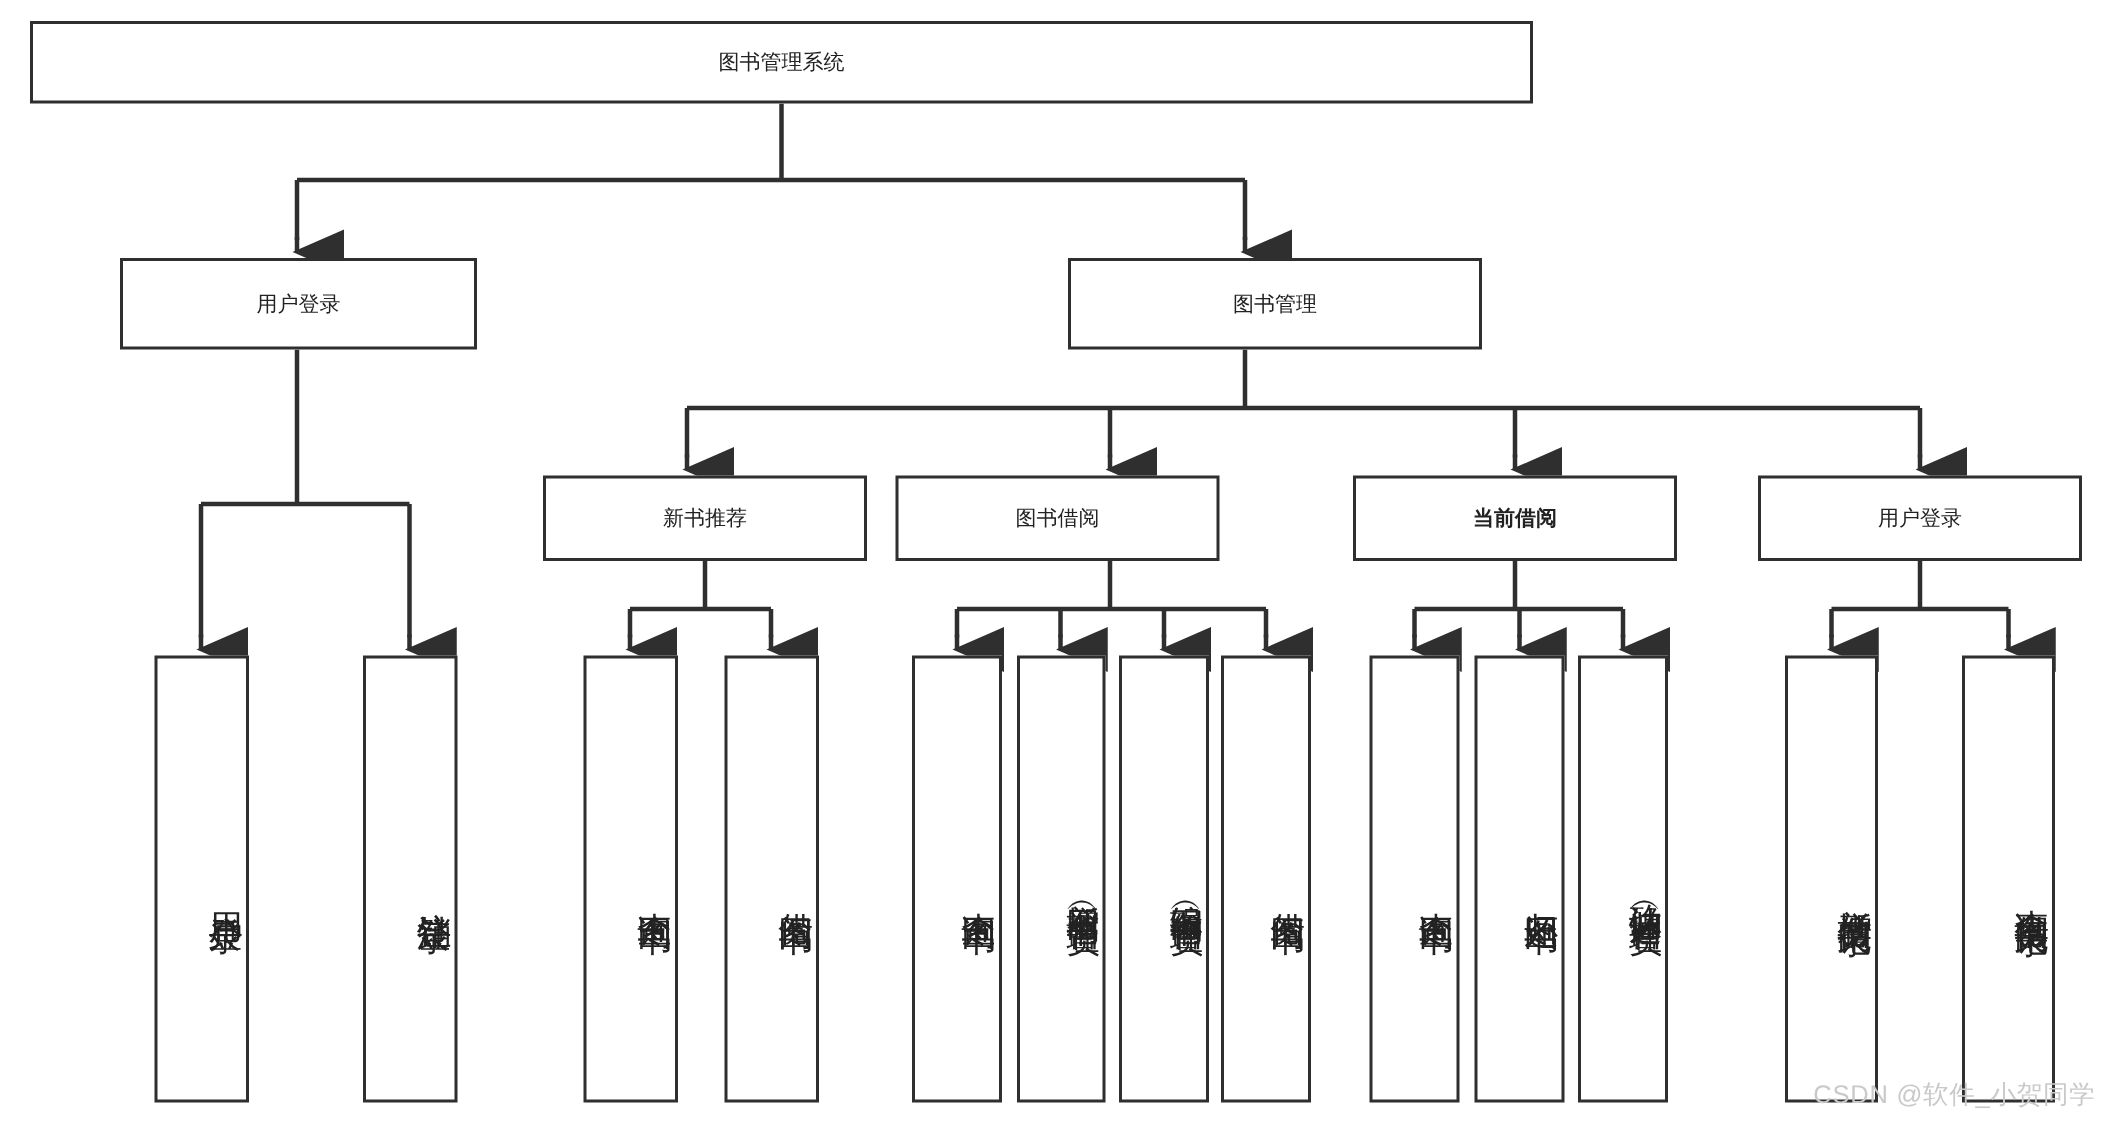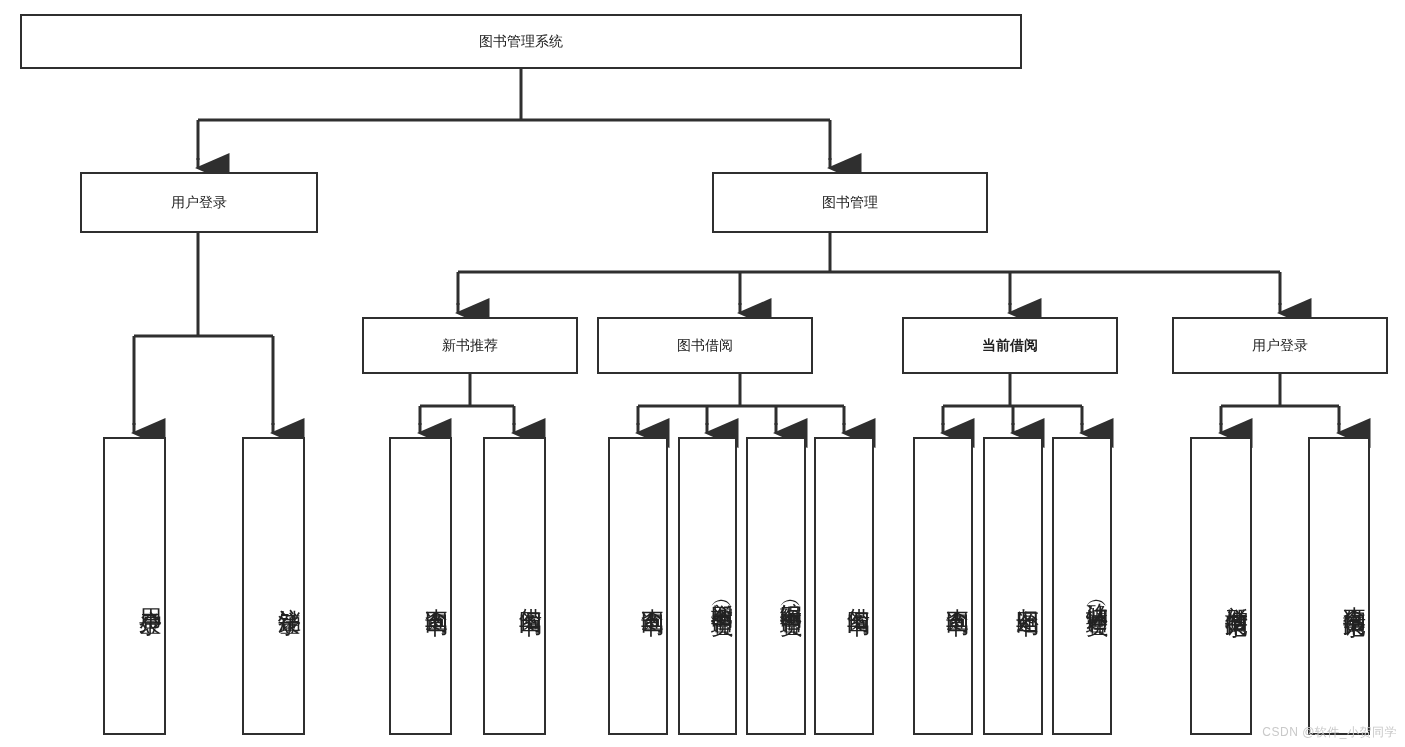--- a/index.html
+++ b/index.html
@@ -7,21 +7,21 @@
   #stage{position:relative;width:1405px;height:747px;background:#ffffff;overflow:hidden;}
   #wires{position:absolute;left:0;top:0;width:1405px;height:747px;}
   .node{position:absolute;box-sizing:border-box;background:#ffffff;
         border:2px solid #2f2f2f;display:flex;align-items:center;justify-content:center;
         color:#222222;}
   .node.h{font-size:14px;line-height:1.2;white-space:nowrap;}
   .node.v{writing-mode:vertical-rl;text-orientation:upright;
           font-size:23px;line-height:1.18;letter-spacing:2px;
           padding-top:16px;align-items:flex-start;justify-content:center;}
   .node.v.tall{font-size:22px;}
-  #watermark{position:absolute;right:8px;bottom:6px;font-size:12px;color:#c9c9c9;
+  #watermark{position:absolute;right:8px;bottom:6px;font-size:17px;color:#c9c9c9;
              white-space:nowrap;letter-spacing:.5px;}
 </style>
 </head>
 <body>
 
 <div id="stage">
 
   <svg id="wires" viewBox="0 0 1405 747" xmlns="http://www.w3.org/2000/svg" aria-hidden="true">
     <defs>
       <marker id="arrow" viewBox="0 0 12 12" refX="6" refY="10.5" markerWidth="12" markerHeight="12" orient="auto-start-reverse">

